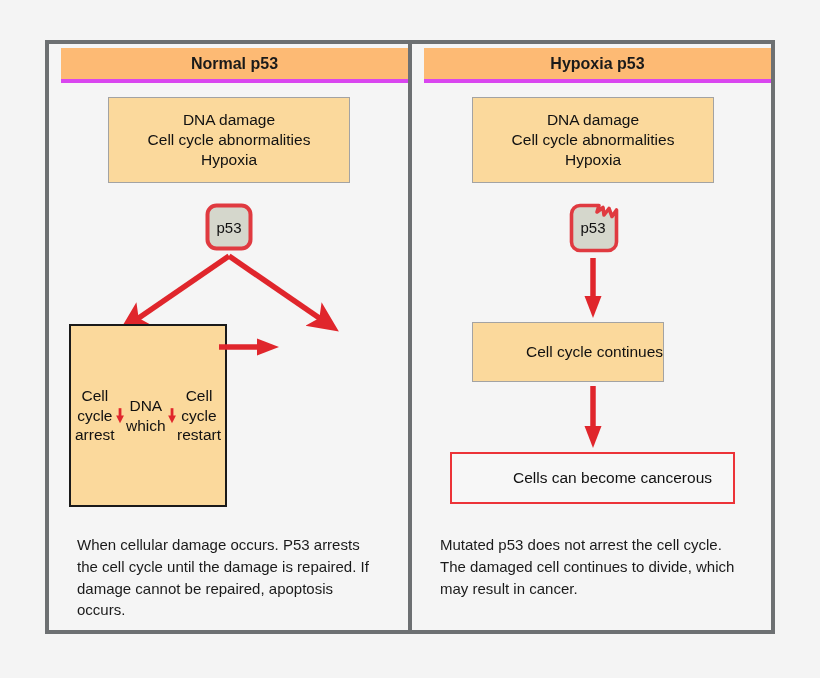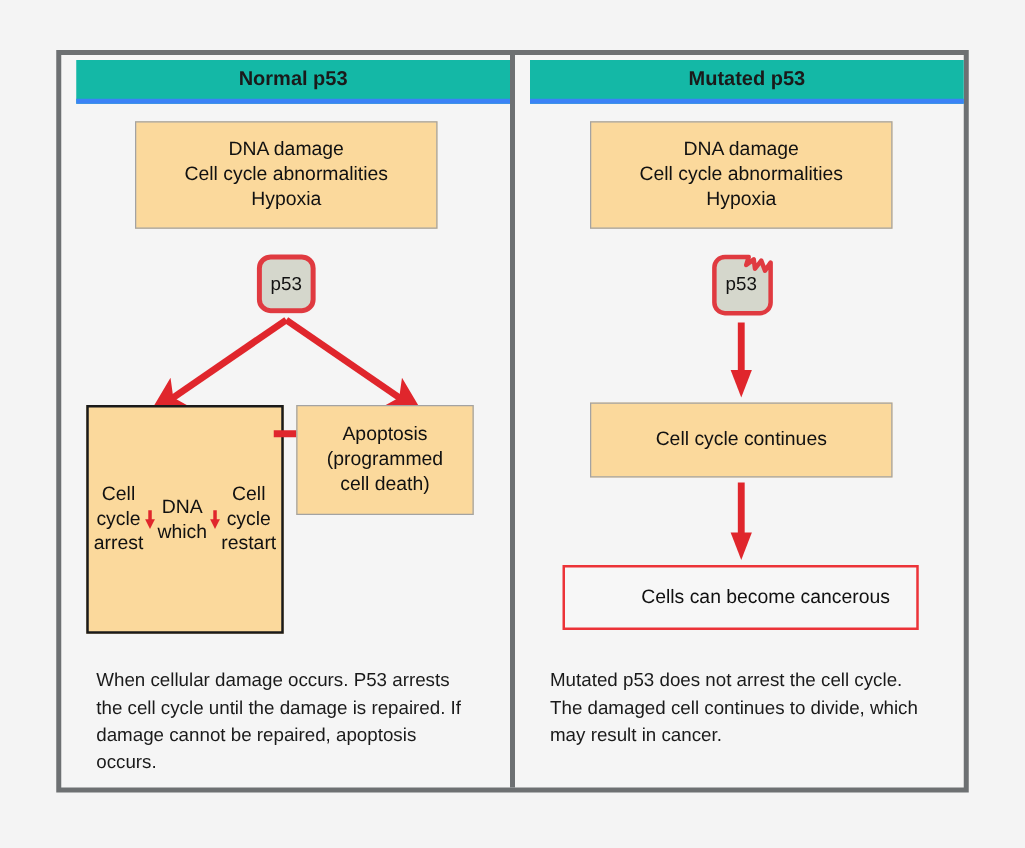--- a/index.html
+++ b/index.html
@@ -29,22 +29,22 @@
   #divider{
     position:absolute;
     left:359px; top:0; bottom:0;
     width:4px;
     background:#6d7072;
   }
   .col-header{
     position:absolute;
     left:4px; right:4px; top:4px;
     height:31px;
-    background:#14b8a6;
-    border-bottom:4px solid #3b82f6;
+    background:#fdba74;
+    border-bottom:4px solid #d946ef;
     display:flex;
     align-items:center;
     justify-content:center;
     font-weight:bold;
     font-size:16px;
     color:#1a1a1a;
     box-sizing:content-box;
     margin-left:12px;
   }
   #col-left .col-header{ left:0; right:0; }
@@ -160,32 +160,27 @@
       </svg>
       <span class="st-lbl">Cell cycle
 restart</span>
     </div>
 
     <svg class="arrow" style="left:168px; top:292px;" width="66" height="22">
       <path d="M2,11 L44,11" stroke="#e0262c" stroke-width="5.5" fill="none"></path>
       <path d="M62,11 L40,2.5 L40,19.5 Z" fill="#e0262c"></path>
     </svg>
 
-    <div class="node orange" style="left:188px; top:280px; width:142px; height:88px;">
-      <span class="lbl">Apoptosis
-(programmed
-cell death)</span>
-    </div>
 
     <div class="caption" style="left:28px; top:490px; width:296px;">When cellular damage occurs. P53 arrests the cell cycle until the damage is repaired. If damage cannot be repaired, apoptosis occurs.</div>
   </div>
 
   <div class="col" id="col-right">
 
-    <div class="col-header">Mutated p53</div>
+    <div class="col-header">Hypoxia p53</div>
 
     <div class="node orange" style="left:60px; top:53px; width:242px; height:86px;">
       <span class="lbl">DNA damage
 Cell cycle abnormalities
 Hypoxia</span>
     </div>
 
     <div class="p53box" style="left:157px; top:159px;">
       <svg width="52" height="50" viewBox="0 0 52 50">
         <path d="M2.5,11 a8.5,8.5 0 0 1 8.5,-8.5
@@ -197,21 +192,21 @@
                  a8.5,8.5 0 0 1 -8.5,-8.5 Z" fill="#d5d7cc" stroke="#e03a40" stroke-width="3.6" stroke-linejoin="round"></path>
       </svg>
       <span class="p53txt">p53</span>
     </div>
 
     <svg class="arrow" style="left:170px; top:212px;" width="22" height="66">
       <path d="M11,2 L11,44" stroke="#e0262c" stroke-width="5.5" fill="none"></path>
       <path d="M11,62 L2.5,40 L19.5,40 Z" fill="#e0262c"></path>
     </svg>
 
-    <div class="node orange" style="left:60px; top:278px; width:242px; height:60px;">
+    <div class="node orange" style="left:60px; top:278px; width:192px; height:60px;justify-content:flex-end;">
       <span class="lbl">Cell cycle continues</span>
     </div>
 
     <svg class="arrow" style="left:170px; top:340px;" width="22" height="68">
       <path d="M11,2 L11,46" stroke="#e0262c" stroke-width="5.5" fill="none"></path>
       <path d="M11,64 L2.5,42 L19.5,42 Z" fill="#e0262c"></path>
     </svg>
 
     <div class="node white-red" style="left:38px; top:408px; width:285px; height:52px;">
       <span class="lbl">Cells can become cancerous</span>

